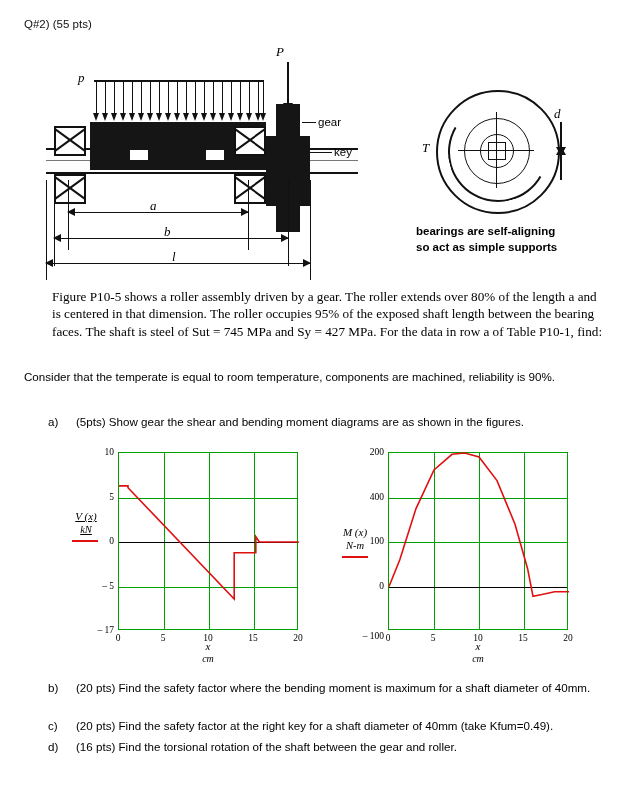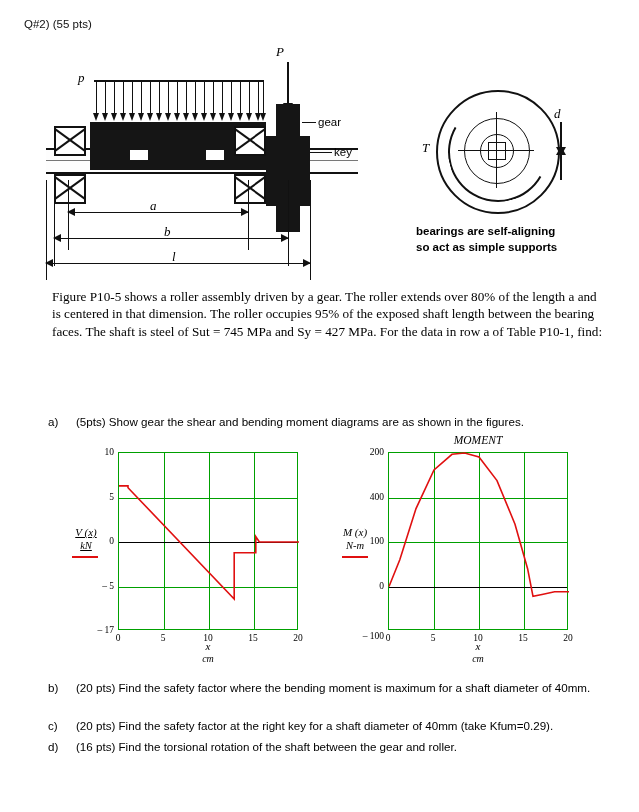--- a/index.html
+++ b/index.html
@@ -376,40 +376,41 @@
       <div class="darrow-up"></div>
     </div>
 
     <div class="bearing-note">
       <span>bearings are self-aligning</span><br>
       <span>so act as simple supports</span>
     </div>
   </div>
 
   <div class="figcap">Figure P10-5 shows a roller assembly driven by a gear. The roller extends over 80% of the length a and is centered in that dimension. The roller occupies 95% of the exposed shaft length between the bearing faces. The shaft is steel of Sut = 745 MPa and Sy = 427 MPa. For the data in row a of Table P10-1, find:</div>
+  <div class="consider">Consider that the temperate is equal to room temperature, components are machined, reliability is 90%.</div>
 
   <div class="item-a">
     <span class="ltr">a)</span>
     <span class="txt">(5pts) Show gear the shear and bending moment diagrams are as shown in the figures.</span>
   </div>
 
   <div class="graph" id="shear-graph" style="left:118px; top:452px; width:180px; height:178px;">
     <div class="plot" id="shear-plot" style="width:180px; height:178px;">
         <div class="gl-v" style="left: 45px;"></div>
         <div class="gl-v" style="left: 90px;"></div>
         <div class="gl-v" style="left: 135px;"></div>
         <div class="gl-h" style="top: 133.5px;"></div>
         <div class="gl-h" style="top: 89px;"></div>
         <div class="gl-h" style="top: 44.5px;"></div>
         <div class="axis-black-h" style="top: 89px;"></div>
         <svg class="curve" width="180" height="178">
           <polyline points="0.0,32.9 9.0,32.9 9.0,34.7 115.2,146.0 115.2,99.7 136.8,99.7 136.8,83.7 140.4,89.0 180.0,89.0" fill="none" stroke="#e01010" stroke-width="1.6"></polyline>
         </svg>
       </div>
-    <div class="ylab" style="left:-58px; top:74px; width:52px;text-decoration:underline;">
+    <div class="ylab" style="left:-58px; top:58px; width:52px;text-decoration:underline;">
       <span>V (x)</span>
       <span class="unit">kN</span>
       <div class="redbar" style="left:12px; top:30px; width:26px;"></div>
     </div>
     <div class="xlab" style="left:64px; top:188px; width:52px;">
       <span>x</span>
       <span class="unit">cm</span>
     </div>
   <div class="tickx" style="left: 0px; top: 181px;">0</div>
       <div class="tickx" style="left: 45px; top: 181px;">5</div>
@@ -417,21 +418,20 @@
       <div class="tickx" style="left: 135px; top: 181px;">15</div>
       <div class="tickx" style="left: 180px; top: 181px;">20</div>
       <div class="ticky" style="left: -32px; width: 28px; top: 178px;">– 17</div>
       <div class="ticky" style="left: -32px; width: 28px; top: 133.5px;">– 5</div>
       <div class="ticky" style="left: -32px; width: 28px; top: 89px;">0</div>
       <div class="ticky" style="left: -32px; width: 28px; top: 44.5px;">5</div>
       <div class="ticky" style="left: -32px; width: 28px; top: 0px;">10</div>
     </div>
 
   <div class="graph" id="moment-graph" style="left:388px; top:452px; width:180px; height:178px;">
-    <div class="title">MOMENT</div>
     <div class="plot" id="moment-plot" style="width:180px; height:178px;">
         <div class="gl-v" style="left: 45px;"></div>
         <div class="gl-v" style="left: 90px;"></div>
         <div class="gl-v" style="left: 135px;"></div>
         <div class="gl-h" style="top: 133.5px;"></div>
         <div class="gl-h" style="top: 89px;"></div>
         <div class="gl-h" style="top: 44.5px;"></div>
         <div class="axis-black-h" style="top: 133.5px;"></div>
         <svg class="curve" width="180" height="178">
           <polyline points="0.0,133.5 10.8,106.8 27.0,55.6 45.0,16.9 63.0,1.3 75.6,0.0 90.0,4.0 108.0,27.6 126.0,71.2 138.6,115.7 144.0,143.3 153.0,141.5 165.6,138.8 180.0,138.8" fill="none" stroke="#e01010" stroke-width="1.6"></polyline>
@@ -457,20 +457,20 @@
       <div class="ticky" style="left: -32px; width: 28px; top: 44.5px;">400</div>
       <div class="ticky" style="left: -32px; width: 28px; top: 0px;">200</div>
     </div>
 
   <div class="item-b">
     <span class="ltr">b)</span>
     <span class="txt">(20 pts) Find the safety factor where the bending moment is maximum for a shaft diameter of 40mm.</span>
   </div>
   <div class="item-c">
     <span class="ltr">c)</span>
-    <span class="txt">(20 pts) Find the safety factor at the right key for a shaft diameter of 40mm (take Kfum=0.29).</span>
+    <span class="txt">(20 pts) Find the safety factor at the right key for a shaft diameter of 40mm (take Kfum=0.49).</span>
   </div>
   <div class="item-d">
     <span class="ltr">d)</span>
     <span class="txt">(16 pts) Find the torsional rotation of the shaft between the gear and roller.</span>
   </div>
 
 </div>
 
 </body></html>

